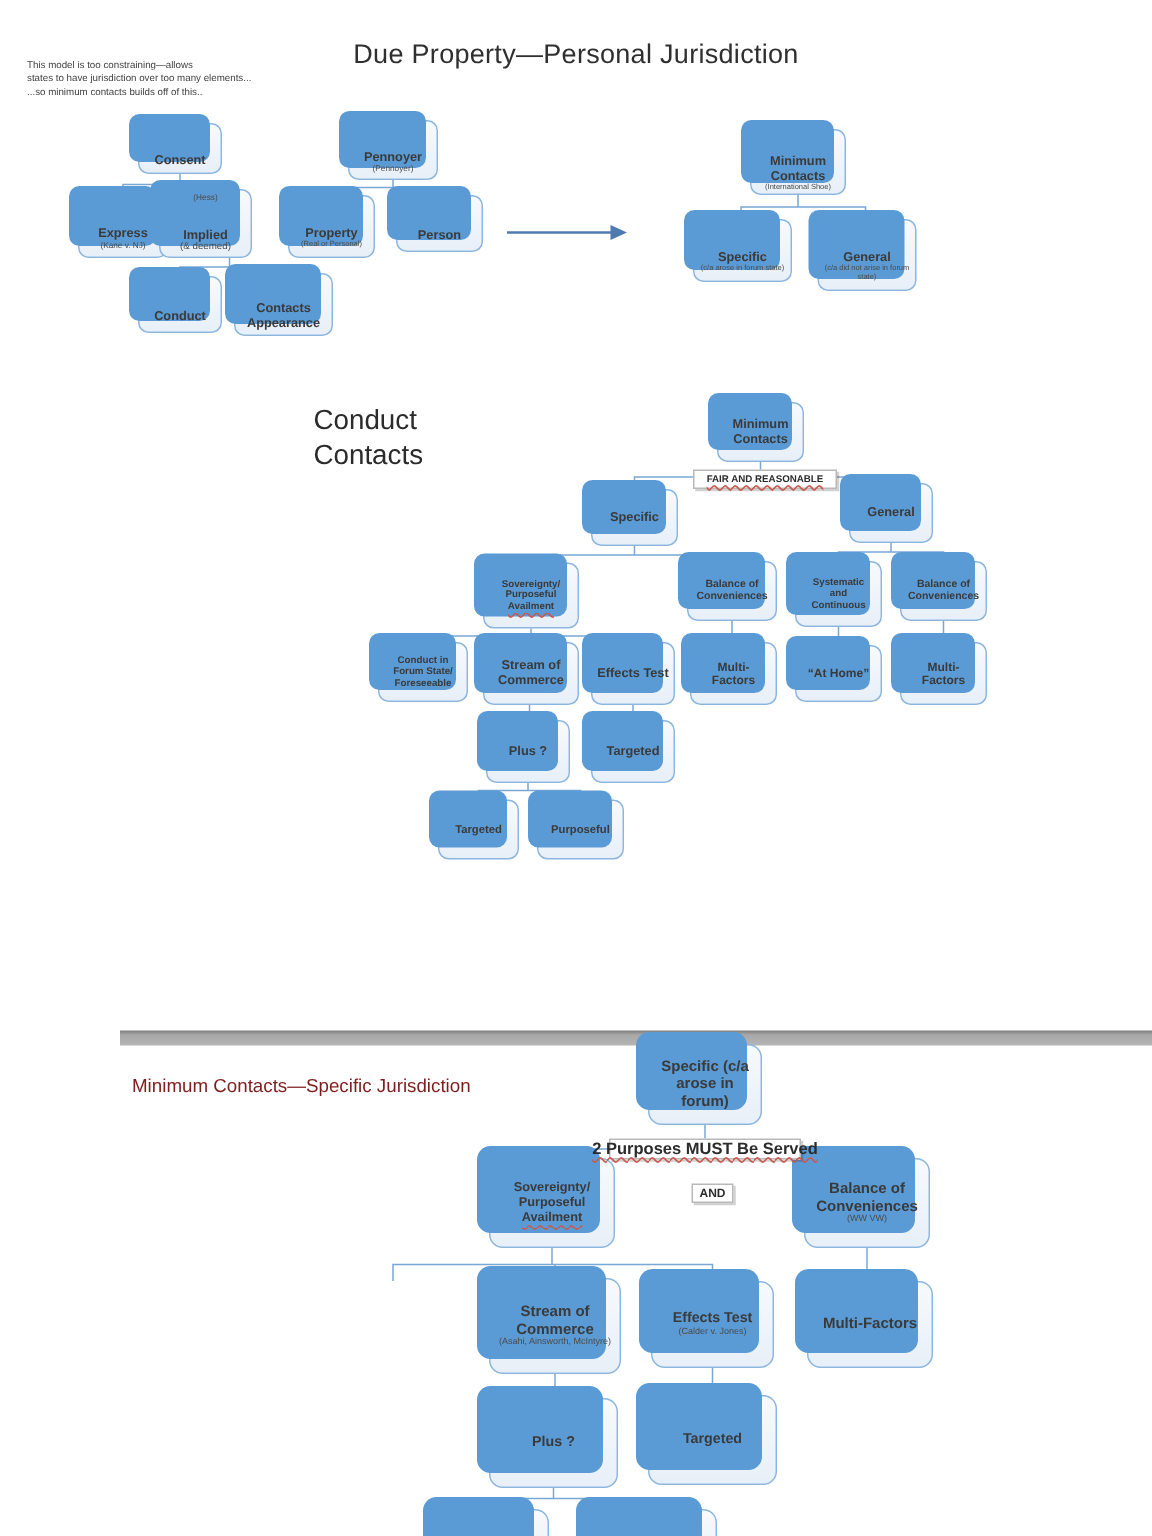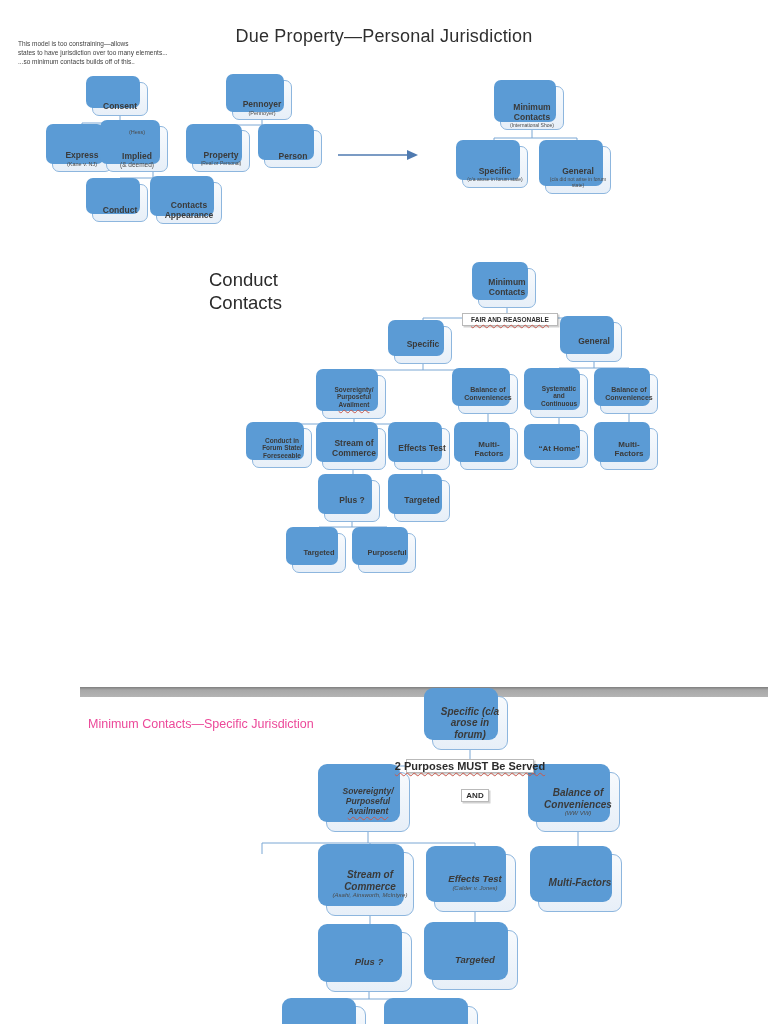--- a/index.html
+++ b/index.html
@@ -11,21 +11,21 @@
 
   
   .node { position:absolute; z-index:1; border-radius:7px;
     background:linear-gradient(180deg,#f7fafd 0%,#e7eff8 100%);
     border:1px solid #8db6de;
     display:flex; flex-direction:column; align-items:center; justify-content:center;
     text-align:center; color:#3a3a3a; padding:2px 3px; }
   .node::before { content:""; position:absolute; left:-7px; top:-7px;
     width:100%; height:100%; background:#5b9bd5; border-radius:7px; z-index:-1; }
   .node.big::before { left:-9px; top:-9px; border-radius:9px; }
-  .node.big { border-radius:9px;font-style:italic; }
+  .node.big { border-radius:9px; }
   .node .pre  { font-size:5.5px; color:#4a4a4a; line-height:1.2; }
   .node .lbl  { font-weight:600; line-height:1.15; }
   .node .sub  { font-size:5.5px; color:#4a4a4a; line-height:1.15; }
   .d1 .lbl { font-size:8.5px;margin-top:16px; }
   .d2 .lbl { font-size:8.5px; }
   .d3 .lbl { font-size:10px; }
   .d3 .sub { font-size:6px; }
   .lbl.sm { font-size:6.5px !important; }
   .redline { text-decoration:underline wavy #c9584c 1px; text-underline-offset:2px; }
 
@@ -35,21 +35,21 @@
     display:flex; align-items:center; justify-content:center; white-space:nowrap; }
 
   .title1 { position:absolute; left:0; right:0; top:26px; text-align:center;
     font-size:18px; color:#2f2f2f; letter-spacing:0.2px; }
   .note { position:absolute; left:18px; top:40px; font-size:6.5px; color:#3f3f3f;
     line-height:1.35; }
   .title2 { position:absolute; left:209px; top:268px; font-size:18.5px; color:#2b2b2b;
     line-height:1.25; }
   .divider { position:absolute; left:80px; top:687px; width:688px; height:10px;
     background:linear-gradient(180deg,#7e7e7e 0%,#a8a8a8 30%,#b4b4b4 100%); }
-  .title3 { position:absolute; left:88px; top:717px; font-size:12.5px; color:#ec4899; }
+  .title3 { position:absolute; left:88px; top:717px; font-size:12.5px; color:#7f1d1d; }
 </style>
 </head>
 <body>
 
 <div class="page">
 
   <svg class="connectors" width="768" height="1024" viewBox="0 0 768 1024">
     <g stroke="#7aa7d4" stroke-width="1" fill="none">
 
       <path d="M120 116 V123 M82 130 V123 H153 V126"></path>

